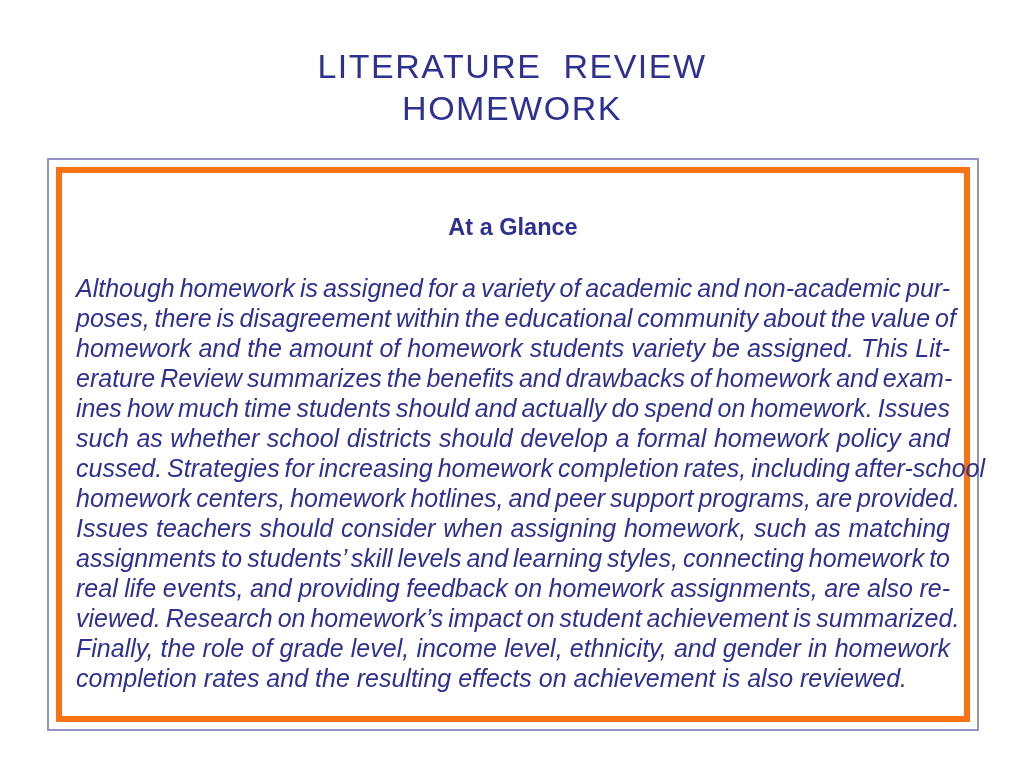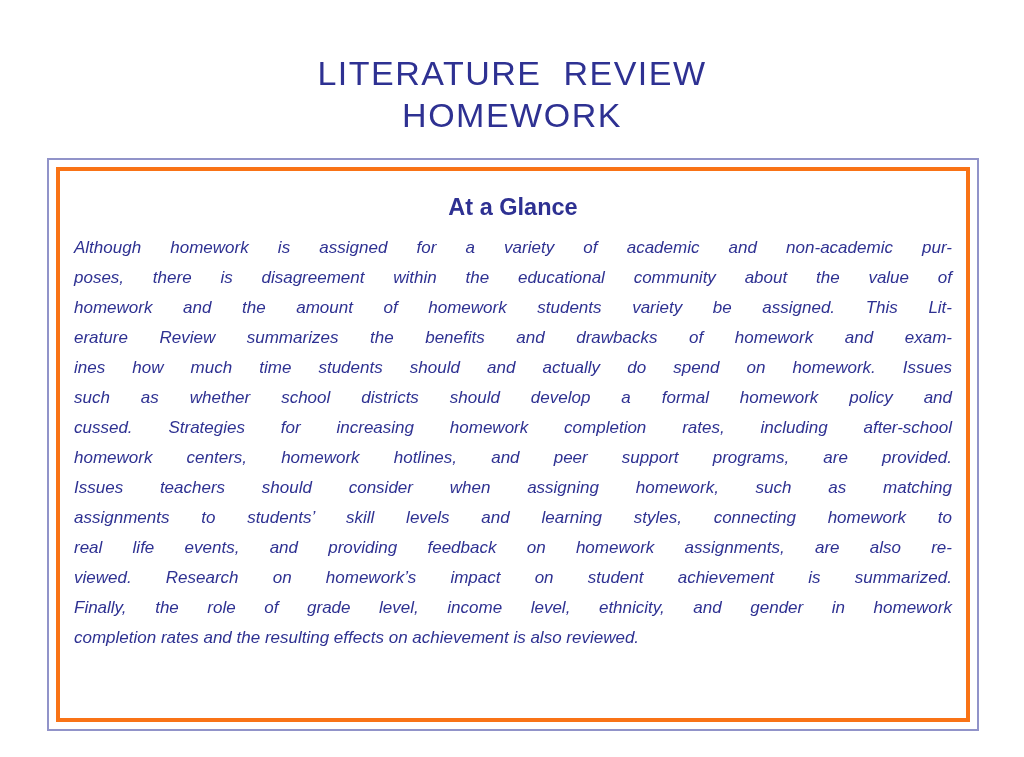--- a/index.html
+++ b/index.html
@@ -9,21 +9,21 @@
   }
   body {
     width: 1024px;
     height: 757px;
     position: relative;
     font-family: "Liberation Sans", sans-serif;
     overflow: hidden;
   }
   .title-block {
     position: absolute;
-    top: 52px;
+    top: 45px;
     left: 0;
     width: 100%;
     text-align: center;
     color: #2e3192;
   }
   .title-line {
     font-size: 34px;
     line-height: 42px;
     font-weight: 400;
     letter-spacing: 1.5px;
@@ -37,35 +37,35 @@
     height: 573px;
     box-sizing: border-box;
     border: 2px solid #9193c9;
     padding: 7px;
     background: #ffffff;
   }
   .glance-box-inner {
     width: 100%;
     height: 100%;
     box-sizing: border-box;
-    border: 4px solid #f97316;
-    padding: 22px 14px 0 14px;
+    border: 6px solid #f97316;
+    padding: 40px 14px 0 14px;
   }
   .glance-heading {
     text-align: center;
     font-weight: bold;
     font-size: 23.5px;
     line-height: 28px;
     color: #2e3192;
   }
   .glance-paragraph {
-    margin-top: 12px;
+    margin-top: 32px;
     color: #2e3192;
     font-style: italic;
-    font-size: 17px;
+    font-size: 25px;
     line-height: 30px;
   }
   .jline {
     text-align: justify;
     text-align-last: justify;
     word-spacing: -2px; 
     white-space: nowrap;
     overflow: visible;
   }
   .jline.last {

